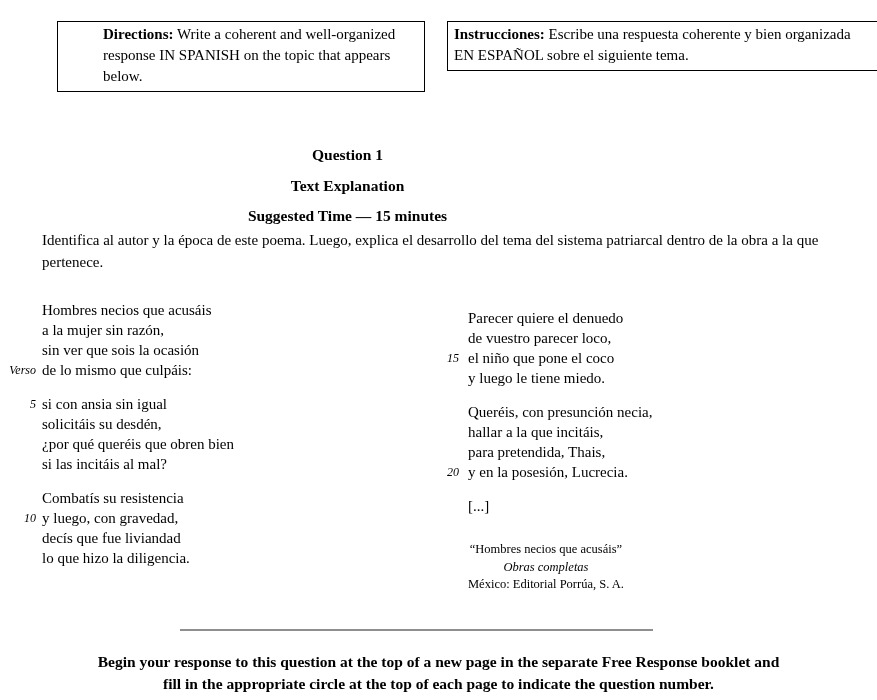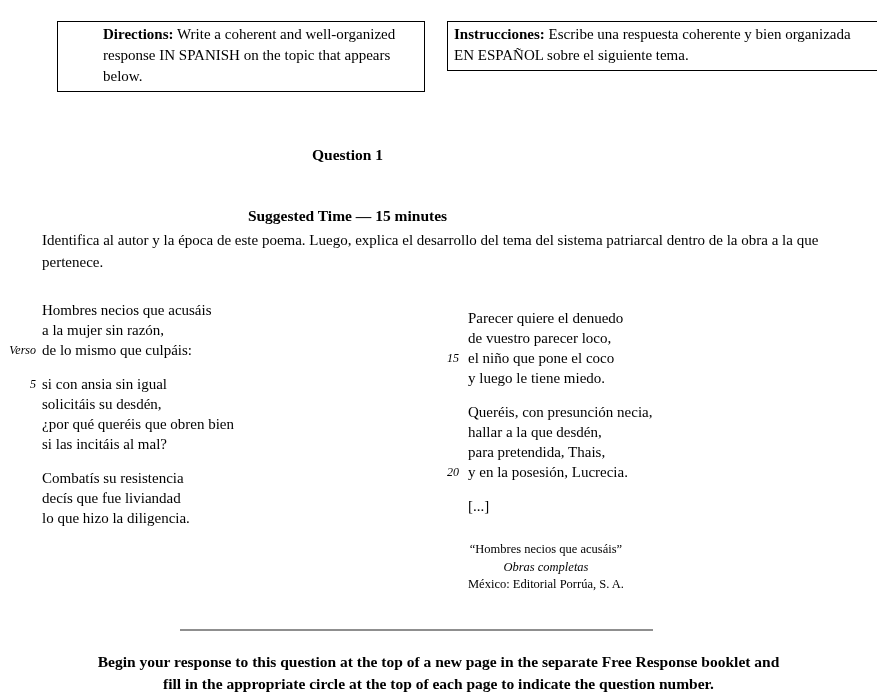--- a/index.html
+++ b/index.html
@@ -89,33 +89,38 @@
 
   <div class="dirbox dirbox-en">
     <span class="lbl">Directions:</span><span> Write a coherent and well-organized response IN SPANISH on the topic that appears below.</span>
   </div>
 
   <div class="dirbox dirbox-es">
     <span class="lbl">Instrucciones:</span><span> Escribe una respuesta coherente y bien organizada EN ESPAÑOL sobre el siguiente tema.</span>
   </div>
 
   <div class="center-head q-title">Question 1</div>
+  <div class="center-head q-subtitle">Text Explanation</div>
   <div class="center-head q-time">Suggested Time — 15 minutes</div>
 
   <div class="prompt">Identifica al autor y la época de este poema. Luego, explica el desarrollo del tema del sistema patriarcal dentro de la obra a la que pertenece.</div>
 
   <div class="poemcol col-left">
     <div class="stanza">
       <div class="pline">
           <span class="pmark"></span>
           <span class="ptext">Hombres necios que acusáis</span>
         </div>
       <div class="pline">
           <span class="pmark"></span>
           <span class="ptext">a la mujer sin razón,</span>
+        </div>
+      <div class="pline">
+          <span class="pmark"></span>
+          <span class="ptext">sin ver que sois la ocasión</span>
         </div>
       <div class="pline">
           <span class="pmark">Verso</span>
           <span class="ptext">de lo mismo que culpáis:</span>
         </div>
     </div>
     <div class="stanza">
       <div class="pline">
           <span class="pmark">5</span>
           <span class="ptext">si con ansia sin igual</span>
@@ -132,20 +137,24 @@
           <span class="pmark"></span>
           <span class="ptext">si las incitáis al mal?</span>
         </div>
     </div>
     <div class="stanza">
       <div class="pline">
           <span class="pmark"></span>
           <span class="ptext">Combatís su resistencia</span>
         </div>
       <div class="pline">
+          <span class="pmark">10</span>
+          <span class="ptext">y luego, con gravedad,</span>
+        </div>
+      <div class="pline">
           <span class="pmark"></span>
           <span class="ptext">decís que fue liviandad</span>
         </div>
       <div class="pline">
           <span class="pmark"></span>
           <span class="ptext">lo que hizo la diligencia.</span>
         </div>
     </div>
   </div>
 
@@ -168,21 +177,21 @@
           <span class="ptext">y luego le tiene miedo.</span>
         </div>
     </div>
     <div class="stanza">
       <div class="pline">
           <span class="pmark"></span>
           <span class="ptext">Queréis, con presunción necia,</span>
         </div>
       <div class="pline">
           <span class="pmark"></span>
-          <span class="ptext">hallar a la que desdén,</span>
+          <span class="ptext">hallar a la que incitáis,</span>
         </div>
       <div class="pline">
           <span class="pmark"></span>
           <span class="ptext">para pretendida, Thais,</span>
         </div>
       <div class="pline">
           <span class="pmark">20</span>
           <span class="ptext">y en la posesión, Lucrecia.</span>
         </div>
     </div>

